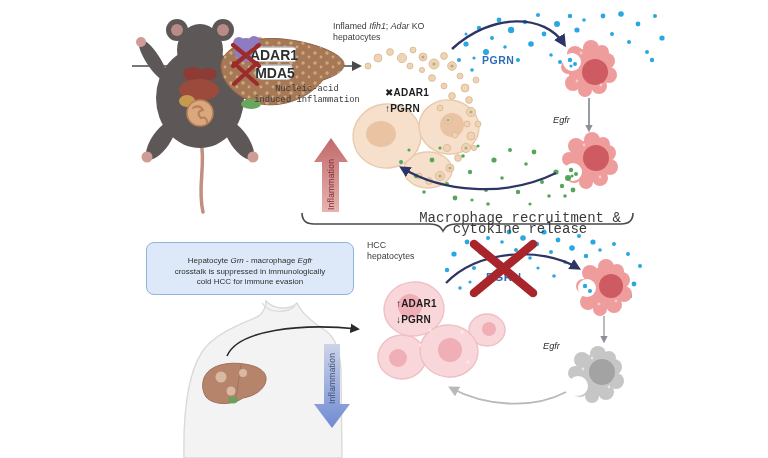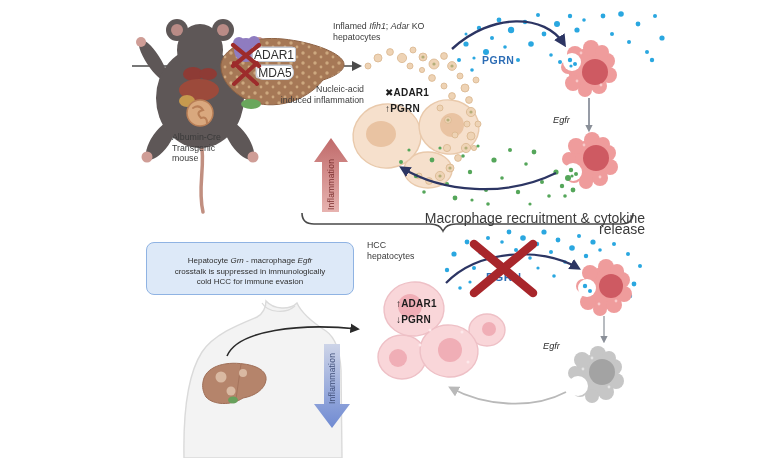--- a/index.html
+++ b/index.html
@@ -2,28 +2,28 @@
 <html><head>
 <meta charset="utf-8">
 <style>
   html,body{margin:0;padding:0;background:#fff;}
   #canvas{position:relative;width:768px;height:458px;background:#fff;overflow:hidden;
           font-family:"Liberation Sans","DejaVu Sans",sans-serif;}
   svg{position:absolute;left:0;top:0;}
   .lbl{position:absolute;color:#3a3a3a;font-size:8.8px;line-height:10.5px;}
   .pre{white-space:pre-line;}
   .it{font-style:italic;}
-  .ctr{text-align:right;}
+  .ctr{text-align:center;font-family:Liberation Mono, monospace;}
   .mk{font-weight:700;font-size:10px;line-height:16px;color:#1d1d1d;letter-spacing:.2px;}
   .pgrn{color:#2d6db5;font-weight:700;font-size:10.5px;letter-spacing:.5px;}
   .pgrn2{color:#2d6db5;font-weight:700;font-size:11.5px;letter-spacing:.6px;}
   .egfr{font-style:italic;font-size:9.2px;color:#2b2b2b;}
   .badge{position:absolute;display:flex;align-items:center;justify-content:center;
          background:#fff;border:1px solid #c4c9d2;border-radius:2px;
-         font-size:12px;color:#2f2f2f;}
+         font-size:14px;color:#2f2f2f;font-weight:bold;}
   .bluebox{position:absolute;left:146px;top:242px;width:192px;padding:13px 7px 6px 7px;
            background:#dde9f8;border:1.4px solid #8fb3e3;border-radius:8px;
            font-size:8px;line-height:10.6px;color:#2f2f2f;text-align:center;white-space:pre-line;}
   .vt{font-size:8.5px;letter-spacing:.2px;font-family:"Liberation Sans","DejaVu Sans",sans-serif;}
 </style>
 </head>
 <body>
 
 <div id="canvas">
 
@@ -359,23 +359,20 @@
   </g>
 
   <path d="M566,392 C532,410 484,406 451,388" stroke="#b9b9b9" stroke-width="1.8" fill="none" marker-end="url(#m-lgray)"></path>
 
   <g>
     <polygon points="332,428 350,404 340,404 340,344 324,344 324,404 314,404" fill="url(#gr-blue)"></polygon>
     <text class="vt" fill="#41507a" transform="translate(335,404) rotate(-90)">Inflammation</text>
   </g>
 </svg>
 
-<div class="lbl pre" style="left:172px;top:132px;">Albumin-Cre
-Transgenic
-mouse</div>
 
 <div class="badge" style="left:252px;top:47px;width:42px;height:13px;">
       <span>ADAR1</span>
     </div>
 <div class="badge" style="left:256px;top:65px;width:36px;height:13px;border-radius:7px;">
       <span>MDA5</span>
     </div>
 
 <div class="lbl pre" style="left:333px;top:21px;width:124px;"><span>Inflamed </span><span class="it">Ifih1</span><span>; </span><span class="it">Adar</span><span> KO
 hepatocytes</span></div>

